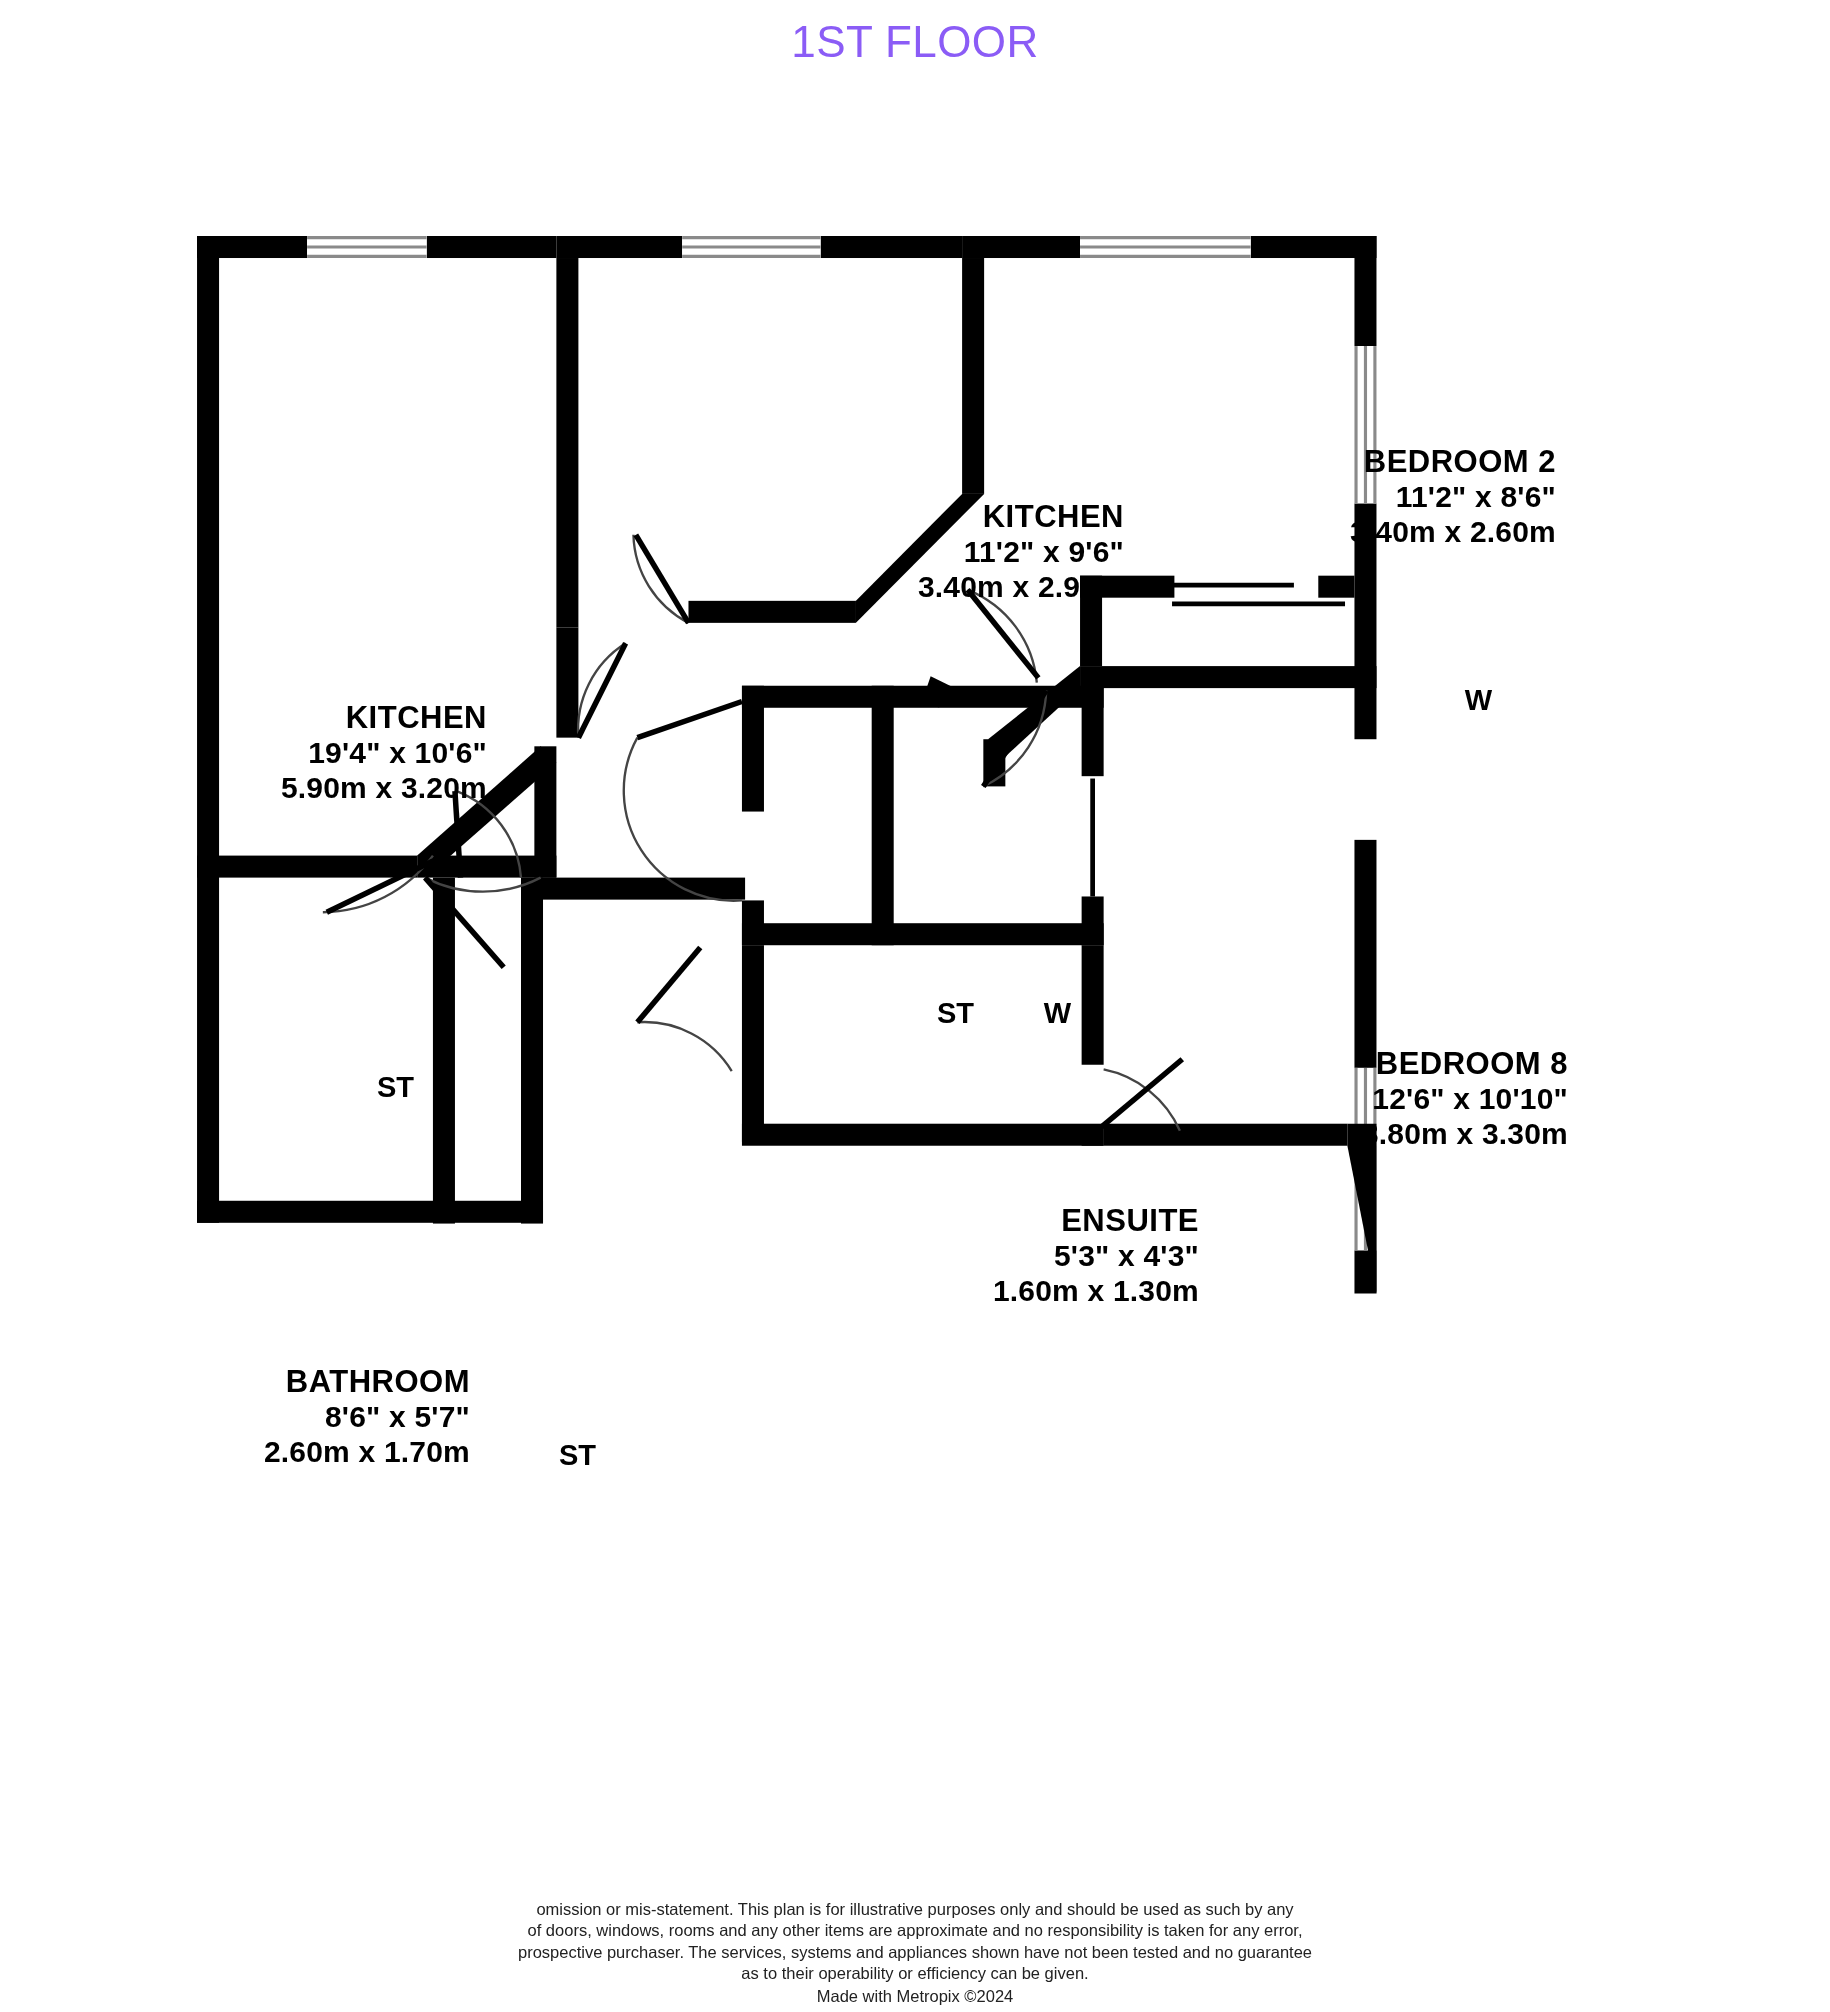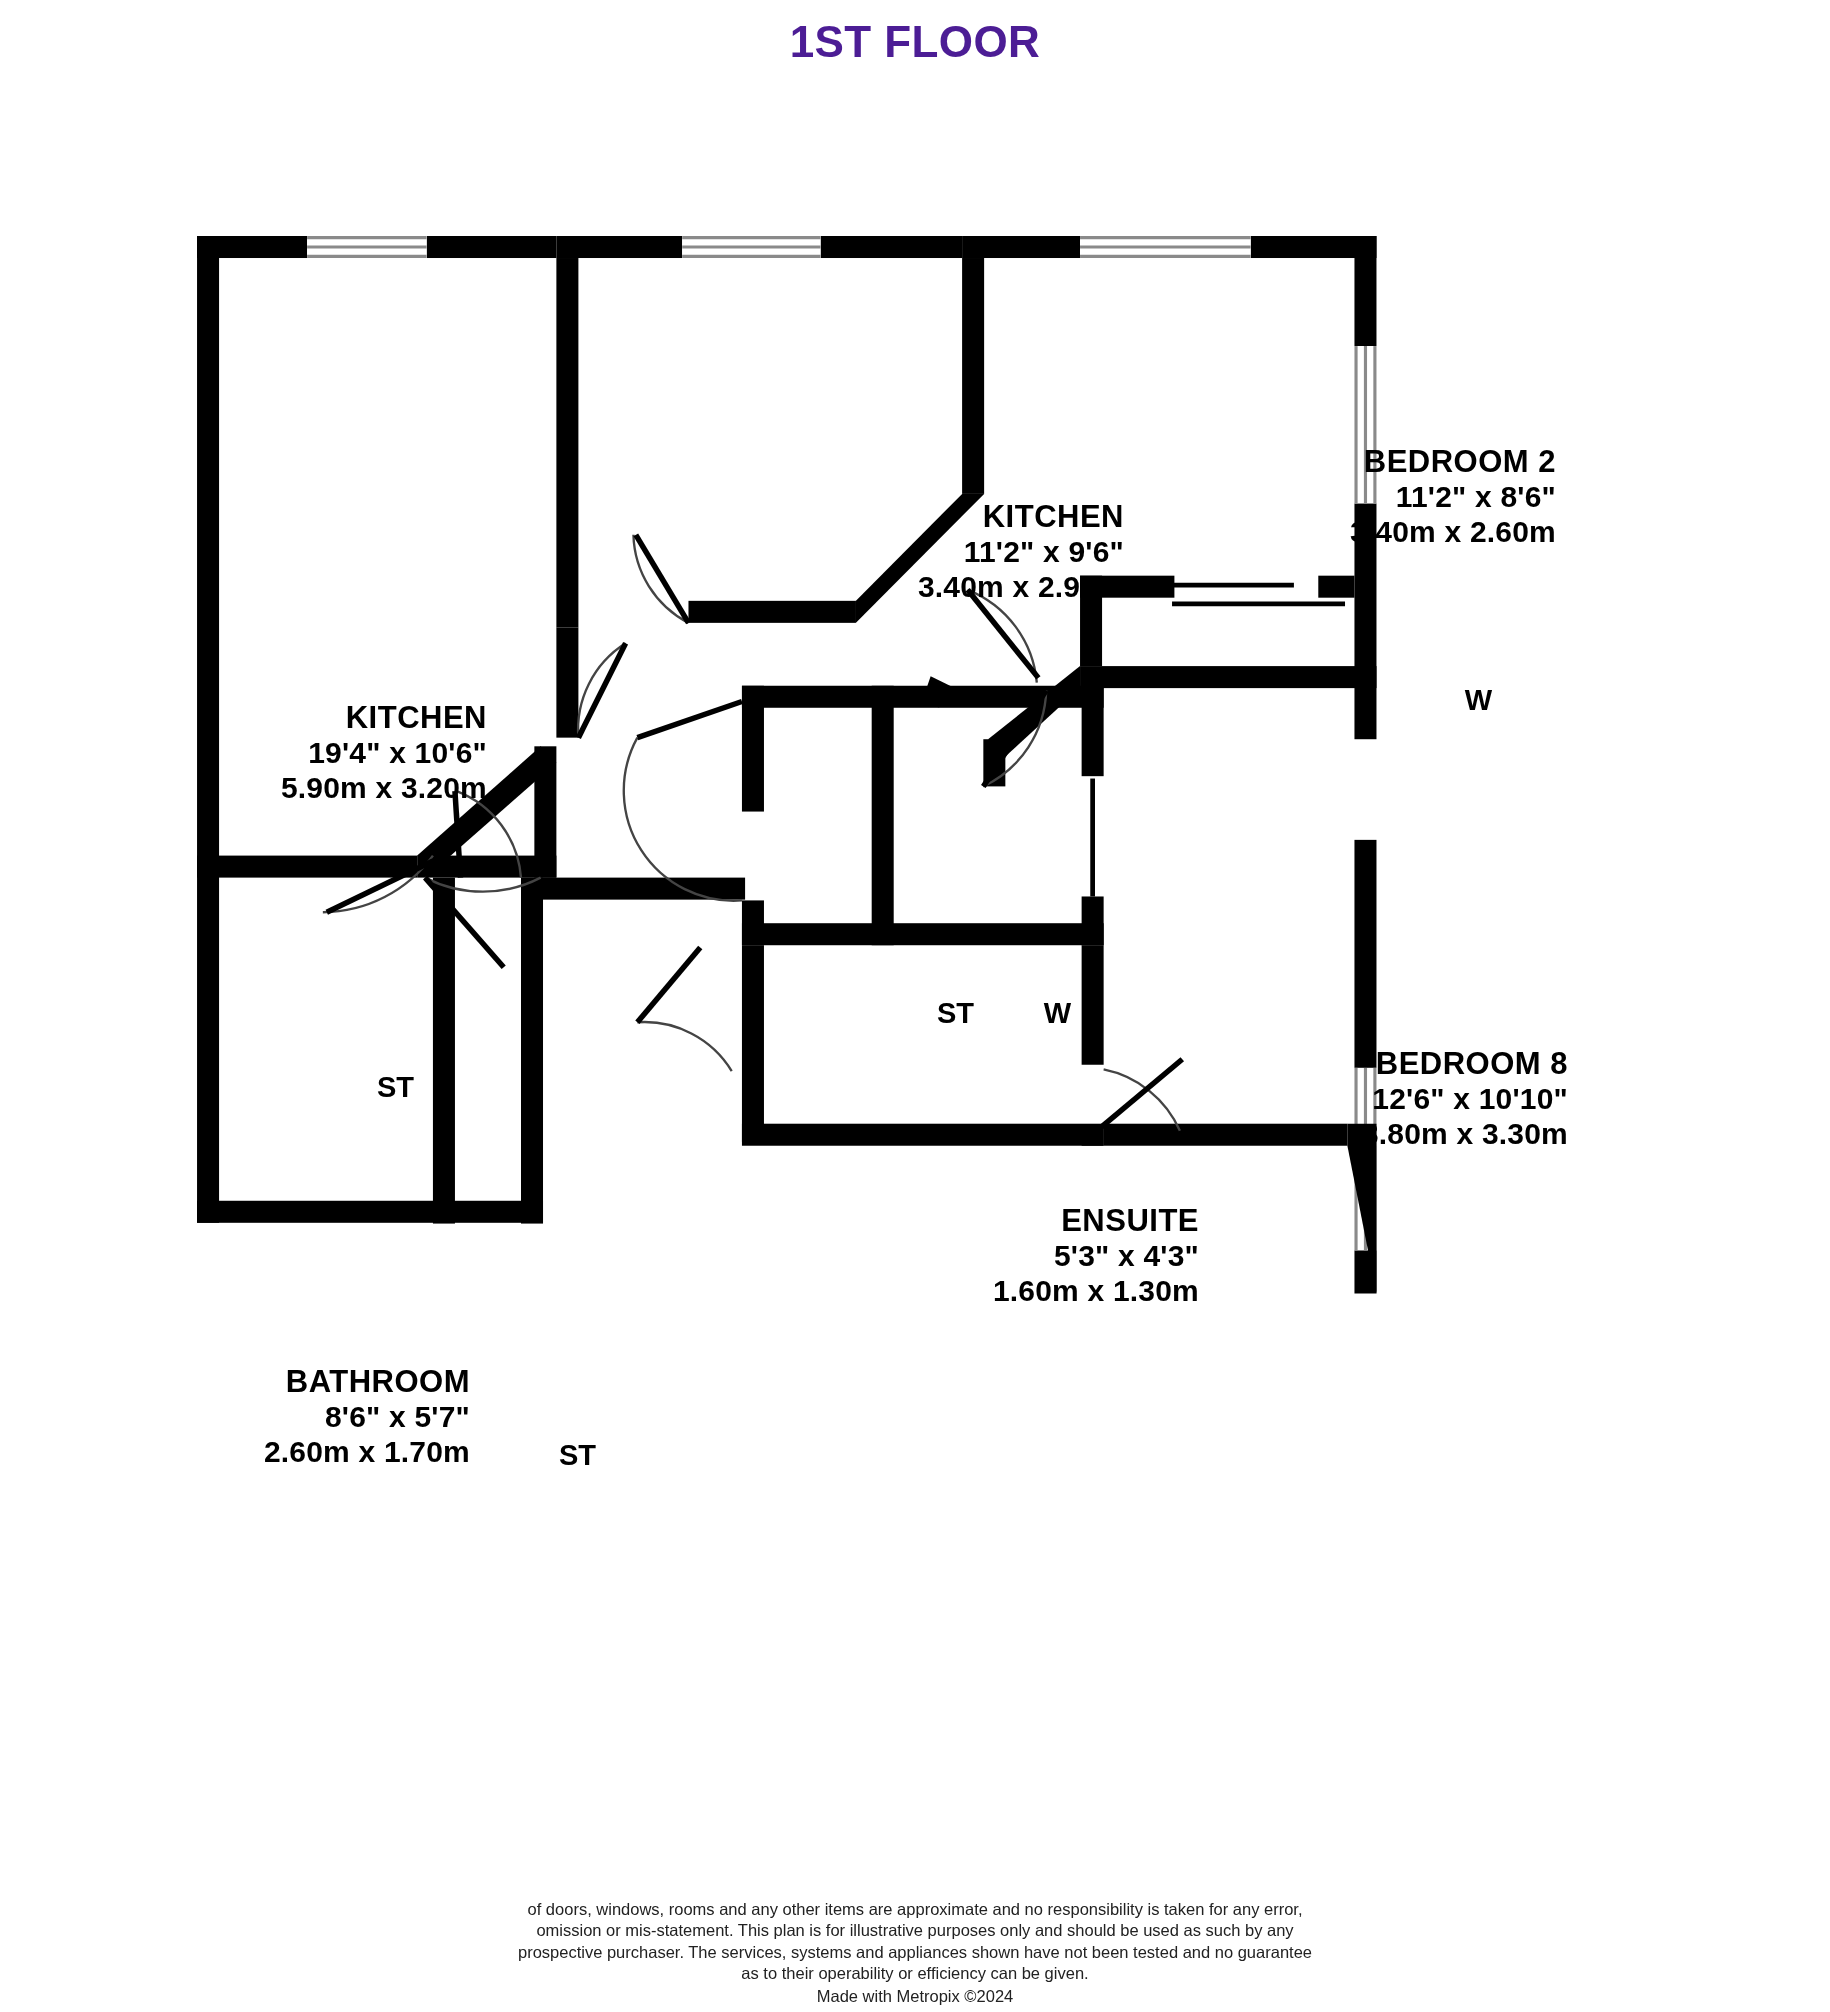--- a/index.html
+++ b/index.html
@@ -20,23 +20,23 @@
     width: 1830px;
     height: 2013px;
   }
   .floor-title {
     position: absolute;
     top: 17.3px;
     left: 0;
     width: 1830px;
     text-align: center;
     font-size: 44px;
-    font-weight: 700;
+    font-weight: 400;
     letter-spacing: 0.4px;
-    color: #4c1d95;
+    color: #8b5cf6;
   }
   .plan-area {
     position: absolute;
     top: 236px;
     left: 197px;
     width: 1439px;
     height: 1376px;
   }
   svg.plan {
     display: block;
@@ -302,21 +302,21 @@
 
   <div class="tag" style="left:924px; top:997px; width:63px;">ST</div>
 
   <div class="tag" style="left:1026px; top:997px; width:63px;">W</div>
 
   <div class="tag" style="left:360px; top:1071px; width:71px;">ST</div>
 
   <div class="tag" style="left:542px; top:1439px; width:71px;">ST</div>
 
   <div class="footer">
+    <div>omission or mis-statement. This plan is for illustrative purposes only and should be used as such by any</div>
     <div>of doors, windows, rooms and any other items are approximate and no responsibility is taken for any error,</div>
-    <div>omission or mis-statement. This plan is for illustrative purposes only and should be used as such by any</div>
     <div>prospective purchaser. The services, systems and appliances shown have not been tested and no guarantee</div>
     <div>as to their operability or efficiency can be given.</div>
     <div class="made">Made with Metropix ©2024</div>
   </div>
 
 </div>
 
 
 </body></html>

